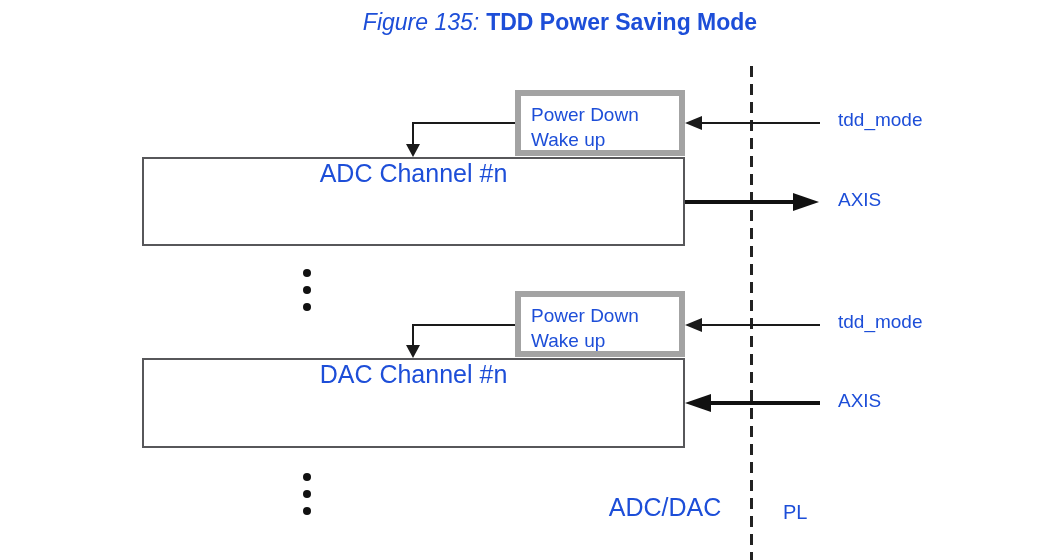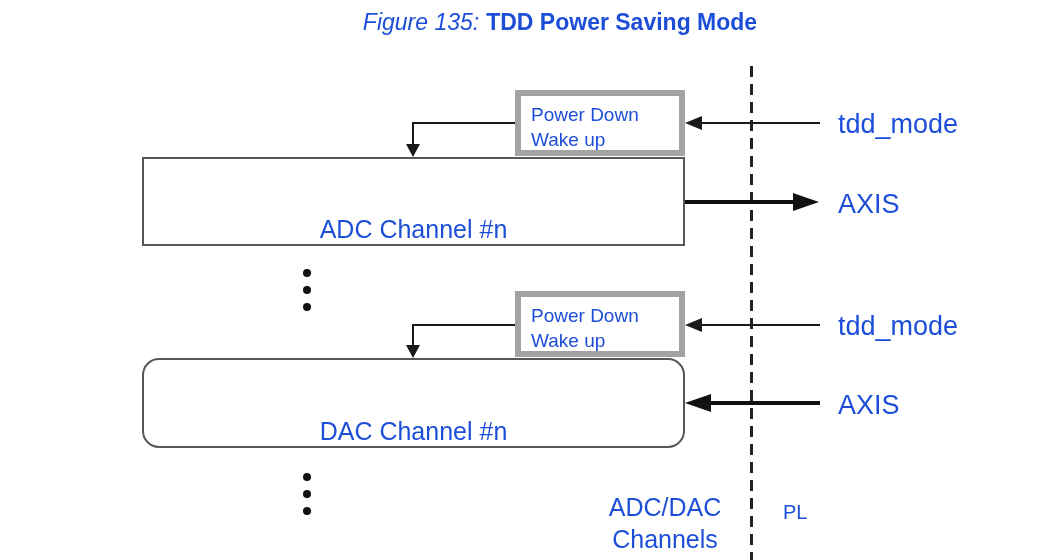--- a/index.html
+++ b/index.html
@@ -40,38 +40,38 @@
     box-sizing: border-box;
     padding: 6px 0 0 10px;
     font-size: 19px; line-height: 25px;
   }
   .channel-box {
     left: 142px;
     width: 543px;
     border: 2px solid #57575a;
     background: #ffffff;
     box-sizing: border-box;
-    display: flex; align-items: flex-end; justify-content: center;
+    display: flex; align-items: flex-start; justify-content: center;
     font-size: 25px;
   }
 
   
   .hline { background: #1a1a1a; height: 2px; }
   .vline { background: #1a1a1a; width: 2px; }
   .thick { height: 4px; background: #111; }
 
   
   .arr { width: 0; height: 0; }
   .arr-down  { border-left: 7px solid transparent; border-right: 7px solid transparent; border-top: 13px solid #1a1a1a; }
   .arr-left  { border-top: 7px solid transparent; border-bottom: 7px solid transparent; border-right: 17px solid #1a1a1a; }
   .arr-left-big  { border-top: 9px solid transparent; border-bottom: 9px solid transparent; border-right: 26px solid #111; }
   .arr-right-big { border-top: 9px solid transparent; border-bottom: 9px solid transparent; border-left: 26px solid #111; }
 
   
-  .sig-label { font-size: 27px; white-space: nowrap; }
+  .sig-label { font-size: 19px; white-space: nowrap; }
 
   
   .dots { display: flex; flex-direction: column; gap: 9px; }
   .dots .dot { width: 8px; height: 8px; border-radius: 50%; background: #111; }
 
   
   .region-left {
     left: 585px; top: 491px; width: 160px;
     text-align: center; font-size: 25px; line-height: 32px;
     white-space: nowrap;
@@ -118,37 +118,36 @@
 
   <div class="abs hline" style="left:412px; top:324px; width:103px;"></div>
   <div class="abs vline" style="left:412px; top:324px; height:23px;"></div>
   <div class="abs arr arr-down" style="left:406px; top:345px;"></div>
 
   <div class="abs pd-box" style="left:515px; top:291px;">
     <div>Power Down</div>
     <div>Wake up</div>
   </div>
 
-  <div class="abs channel-box" style="top:358px; height:90px;border-radius:17px;">
+  <div class="abs channel-box" style="top:358px; height:90px;">
     <span>DAC Channel #n</span>
   </div>
 
   <div class="abs hline" style="left:700px; top:324px; width:120px;"></div>
   <div class="abs arr arr-left" style="left:685px; top:318px;"></div>
   <div class="abs sig-label" style="left:838px; top:311px;">tdd_mode</div>
 
   <div class="abs thick" style="left:708px; top:401px; width:112px;"></div>
   <div class="abs arr arr-left-big" style="left:685px; top:394px;"></div>
   <div class="abs sig-label" style="left:838px; top:390px;">AXIS</div>
 
   <div class="abs dots" style="left:303px; top:473px;">
     <div class="dot"></div>
     <div class="dot"></div>
     <div class="dot"></div>
   </div>
 
   <div class="abs region-left">
     <div>ADC/DAC</div>
-    <div>Channels</div>
   </div>
   <div class="abs region-right">PL</div>
 
 </div>
 
 </body></html>

